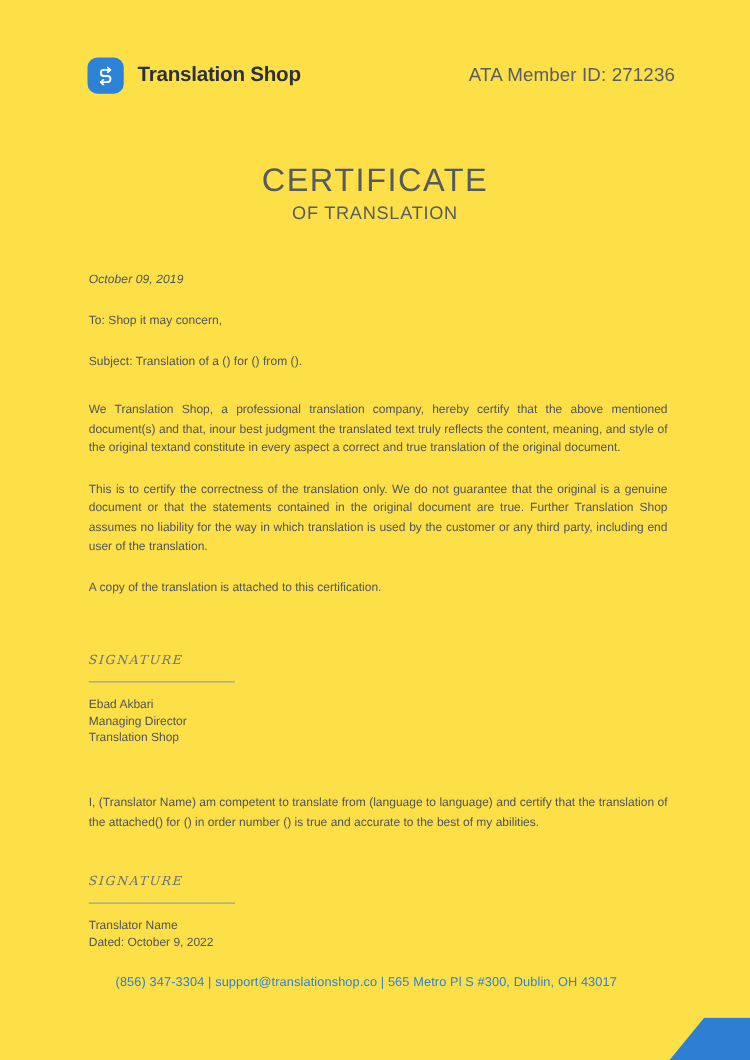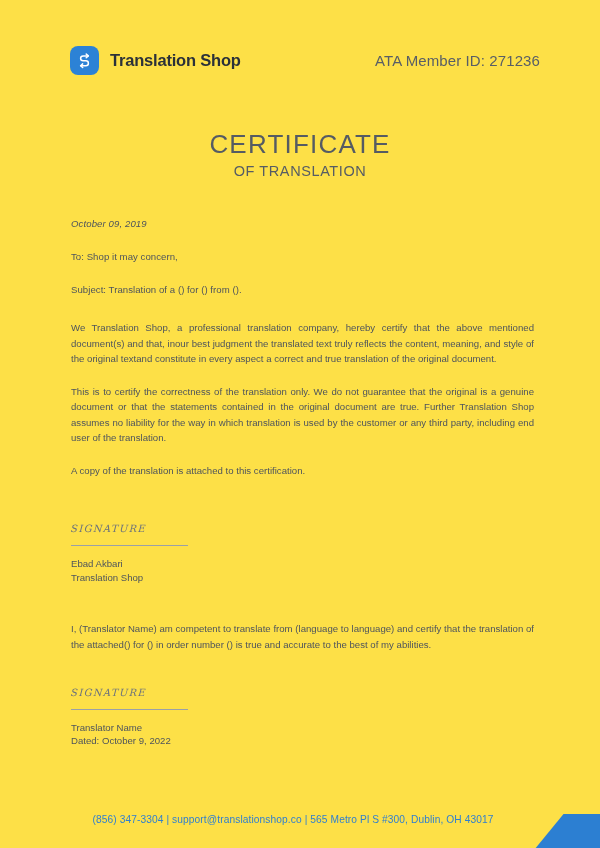--- a/index.html
+++ b/index.html
@@ -144,21 +144,20 @@
   
   .footer {
     position: absolute;
     left: 0;
     right: 14px;
     top: 781px;
     text-align: center;
     font-size: 10.2px;
     color: #2f7fd0;
     letter-spacing: 0.1px;
-    margin-top: 33px;
   }
 
   .corner-shape {
     position: absolute;
     right: 0;
     bottom: 0;
     width: 96px;
     height: 34px;
     background: #2c7fd2;
     clip-path: polygon(33% 100%, 100% 100%, 100% 0%, 62% 0%);
@@ -207,20 +206,21 @@
 
     <div class="para">A copy of the translation is attached to this certification.</div>
 
     <div style="height:40px"></div>
 
     <div class="sig-block">
       <span class="sig-word">SIGNATURE</span>
       <div class="sig-rule"></div>
       <div class="sig-names">
         <div>Ebad Akbari</div>
+        <div>Managing Director</div>
         <div>Translation Shop</div>
       </div>
     </div>
 
     <div style="height:37px"></div>
 
     <div class="para">I, (Translator Name) am competent to translate from (language to language) and certify that the translation of the attached() for () in order number () is true and accurate to the best of my abilities.</div>
 
     <div style="height:29px"></div>
 

